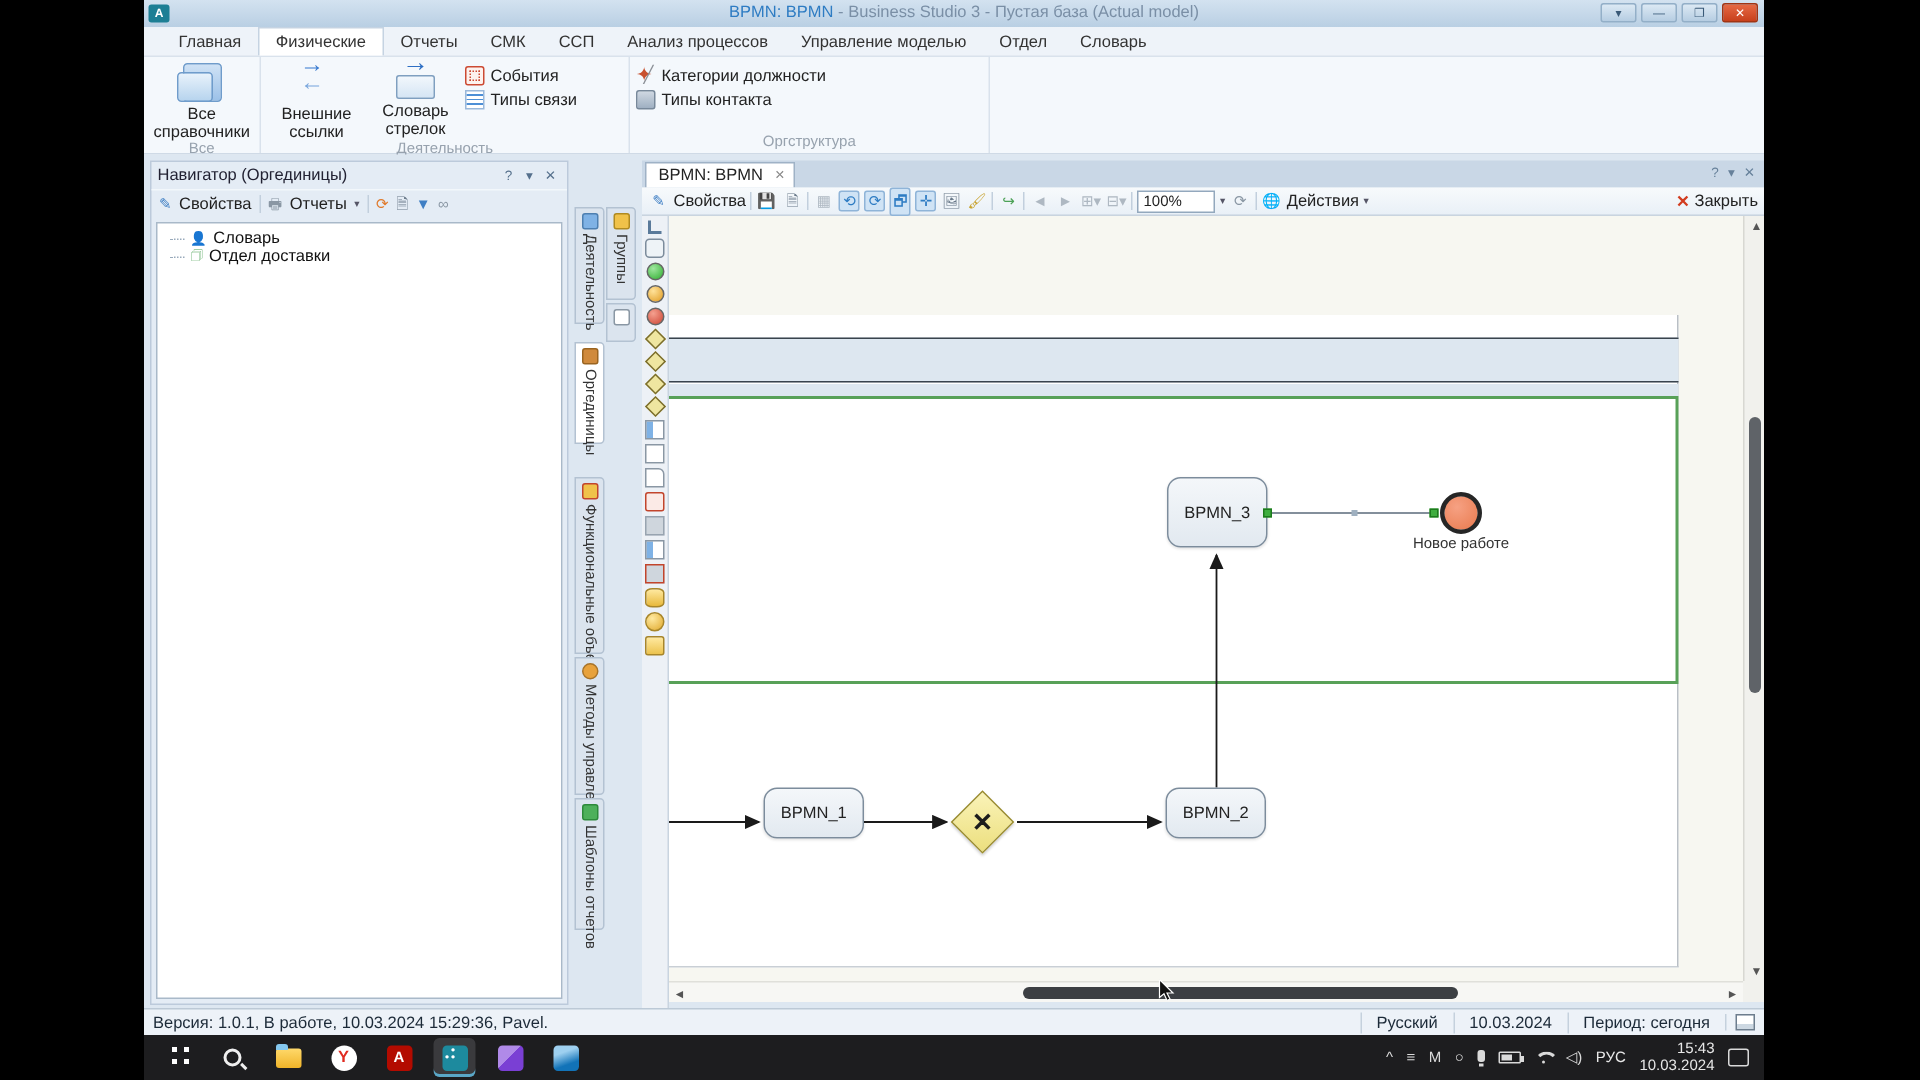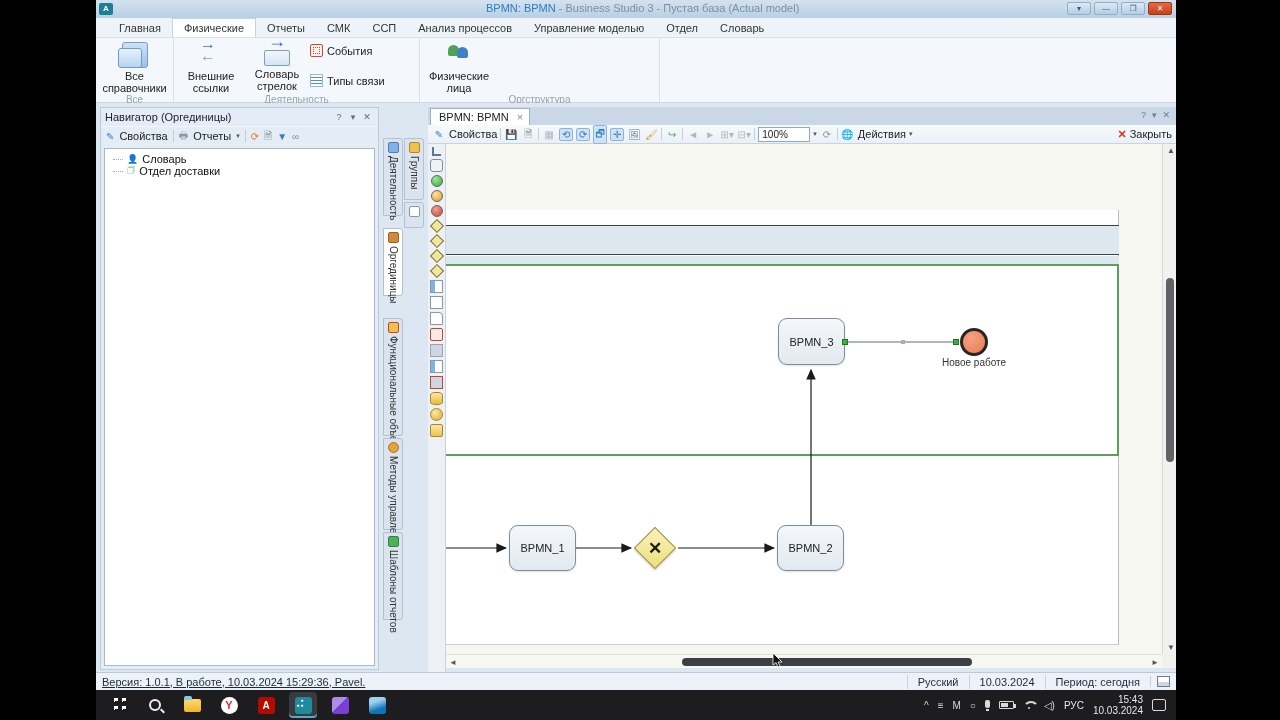--- a/index.html
+++ b/index.html
@@ -27,21 +27,21 @@
   .menu-item { padding:3px 11px; color:#333; }
   .menu-item.active { background:#fff; border:1px solid #c5d3e2; border-bottom:none; }
 
   
   #ribbon { left:0; top:38px; width:1080px; height:65px; background:#f4f8fc; border-bottom:1px solid #cfdae6; display:flex; }
   .rgroup { height:100%; border-right:1px solid #d9e2ec; display:flex; flex-direction:column; }
   .rgroup-body { flex:1; display:flex; align-items:flex-start; padding:3px 4px 0 4px; gap:2px; }
   .rgroup-label { height:13px; text-align:center; color:#97a2ae; font-size:10px; }
   .bigbtn { width:72px; display:flex; flex-direction:column; align-items:center; text-align:center; line-height:12px; padding-top:1px; }
   .bigbtn .ic { width:26px; height:26px; margin-bottom:2px; }
-  .smallcol { display:flex; flex-direction:column; gap:17px; padding-top:3px; }
+  .smallcol { display:flex; flex-direction:column; gap:3px; padding-top:3px; }
   .smallbtn { display:flex; align-items:center; gap:4px; white-space:nowrap; }
   .sic { width:13px; height:13px; display:inline-block; }
 
   
   .ic-refbooks { background:
     linear-gradient(#cfe2f5,#9cc1e8); border:1px solid #6f9ccb; border-radius:3px; position:relative; }
   .ic-refbooks:before { content:""; position:absolute; left:-5px; top:5px; width:22px; height:18px;
     background:linear-gradient(#e8f2fb,#b7d4ee); border:1px solid #6f9ccb; border-radius:3px; }
   .ic-extlinks { position:relative; }
   .ic-extlinks:before { content:"\2192"; position:absolute; left:2px; top:-4px; color:#3a7bd0; font-size:16px; font-weight:bold; }
@@ -114,21 +114,21 @@
   .pi-folder { background:linear-gradient(#ffe9a0,#ecc34e); border:1px solid #a8862a; border-radius:2px; }
   .pi-gray { background:#cfd6dd; border:1px solid #98a4b0; }
 
   
   #canvas { left:350px; top:144px; width:716px; height:510px; background:#f7f7f1; overflow:hidden; }
   #pool { position:absolute; left:-4px; top:66px; width:677px; height:435px; background:#fff; border-right:1px solid #b9bfc5; border-bottom:1px solid #c9cfd5; }
   #pool-header { position:absolute; left:-4px; top:81px; width:677px; height:30px; background:#dde7f0; border-top:1px solid #39434d; border-bottom:1px solid #39434d; }
   #pool-subband { position:absolute; left:-4px; top:112px; width:677px; height:8px; background:#dde7f0; }
   #lane-selected { position:absolute; left:-6px; top:120px; width:679px; height:192px; background:#fff; border:2px solid #58a158; }
   #conn-svg { position:absolute; left:0; top:0; }
-  .task { position:absolute; width:67px; height:46px; border:1px solid #7c8c9c; border-radius:9px;
+  .task { position:absolute; width:67px; height:34px; border:1px solid #7c8c9c; border-radius:9px;
     background:linear-gradient(#f4f7fa,#e2e9f0); display:flex; align-items:center; justify-content:center; color:#222; box-shadow:0 1px 2px rgba(0,0,0,.12); }
   #gateway { position:absolute; left:194px; top:389px; width:30px; height:30px; transform:rotate(45deg);
     background:linear-gradient(135deg,#faf3b8,#ecdf7e); border:1.5px solid #9a8c2e; box-shadow:1px 1px 2px rgba(0,0,0,.2); }
   #gateway-x { position:absolute; left:194px; top:389px; width:30px; height:30px; display:flex; align-items:center; justify-content:center;
     font-weight:bold; font-size:17px; color:#1c1c1c; }
   #event-circle { position:absolute; left:514px; top:184px; width:28px; height:28px; border-radius:50%;
     background:radial-gradient(circle at 38% 32%, #f6a183, #e97a4e); border:3px solid #262626; }
   #event-label { position:absolute; left:478px; top:213px; width:100px; text-align:center; font-size:10px; color:#333; }
   .handle { position:absolute; width:6px; height:6px; background:#3fae3f; border:1px solid #1d7a1d; }
   .mid-dot { position:absolute; width:4px; height:4px; background:#9fb0c0; }
@@ -140,21 +140,21 @@
   #hthumb { position:absolute; left:236px; top:3px; width:290px; height:8px; background:#3c3f43; border-radius:4px; }
   .scroll-arrow { position:absolute; color:#555; font-size:8px; }
   #hsc-corner { left:1066px; top:654px; width:14px; height:14px; background:#f1f1ed; }
 
   
   #mouse-cursor { left:676px; top:653px; width:12px; height:16px; }
 
   
   #statusbar { left:0; top:672px; width:1080px; height:18px; background:#edf2f8; border-top:1px solid #bcc9d6;
     display:flex; align-items:center; color:#1c2a38; }
-  #status-left { padding-left:6px; flex:1;text-decoration:underline; }
+  #status-left { padding-left:6px; flex:1; }
   .status-cell { border-left:1px solid #c5d1dd; padding:0 10px; height:14px; line-height:14px; }
   .status-icon-cell { border-left:1px solid #c5d1dd; width:26px; display:flex; justify-content:center; align-items:center; }
   .cal-ic { width:13px; height:11px; border:1px solid #6d7d8d; background:linear-gradient(#fff 60%, #cdd8e2 60%); }
 
   
   #taskbar { left:0; top:690px; width:1080px; height:30px; background:#1d1d1f; display:flex; align-items:center; color:#e8e8e8; }
   .tb-apps { display:flex; align-items:center; gap:9px; margin-left:8px; }
   .app-slot { width:28px; height:26px; display:flex; align-items:center; justify-content:center; border-radius:4px; }
   .app-slot.active { background:#3a3a3d; box-shadow:inset 0 -2px 0 #5aa7c7; }
   .ic-start { width:15px; height:15px; background:
@@ -245,23 +245,29 @@
           <div class="smallbtn">
             <span class="sic sic-links"></span>
             <span>Типы связи</span>
           </div>
         </div>
       </div>
       <div class="rgroup-label">Деятельность</div>
     </div>
     <div class="rgroup" style="width:240px">
       <div class="rgroup-body">
-        <div class="bigbtn" style="width:70px">
-          <span class="ic ic-persons"></span>
-          <span>Физические лица</span>
+        <div class="smallcol">
+          <div class="smallbtn">
+            <span class="sic sic-tools"></span>
+            <span>Категории должности</span>
+          </div>
+          <div class="smallbtn">
+            <span class="sic sic-card"></span>
+            <span>Типы контакта</span>
+          </div>
         </div>
       </div>
       <div class="rgroup-label">Оргструктура</div>
     </div>
   </div>
 
   <div id="workspace-bg" class="abs"></div>
 
   <div id="navigator" class="abs">
     <div id="nav-header">

